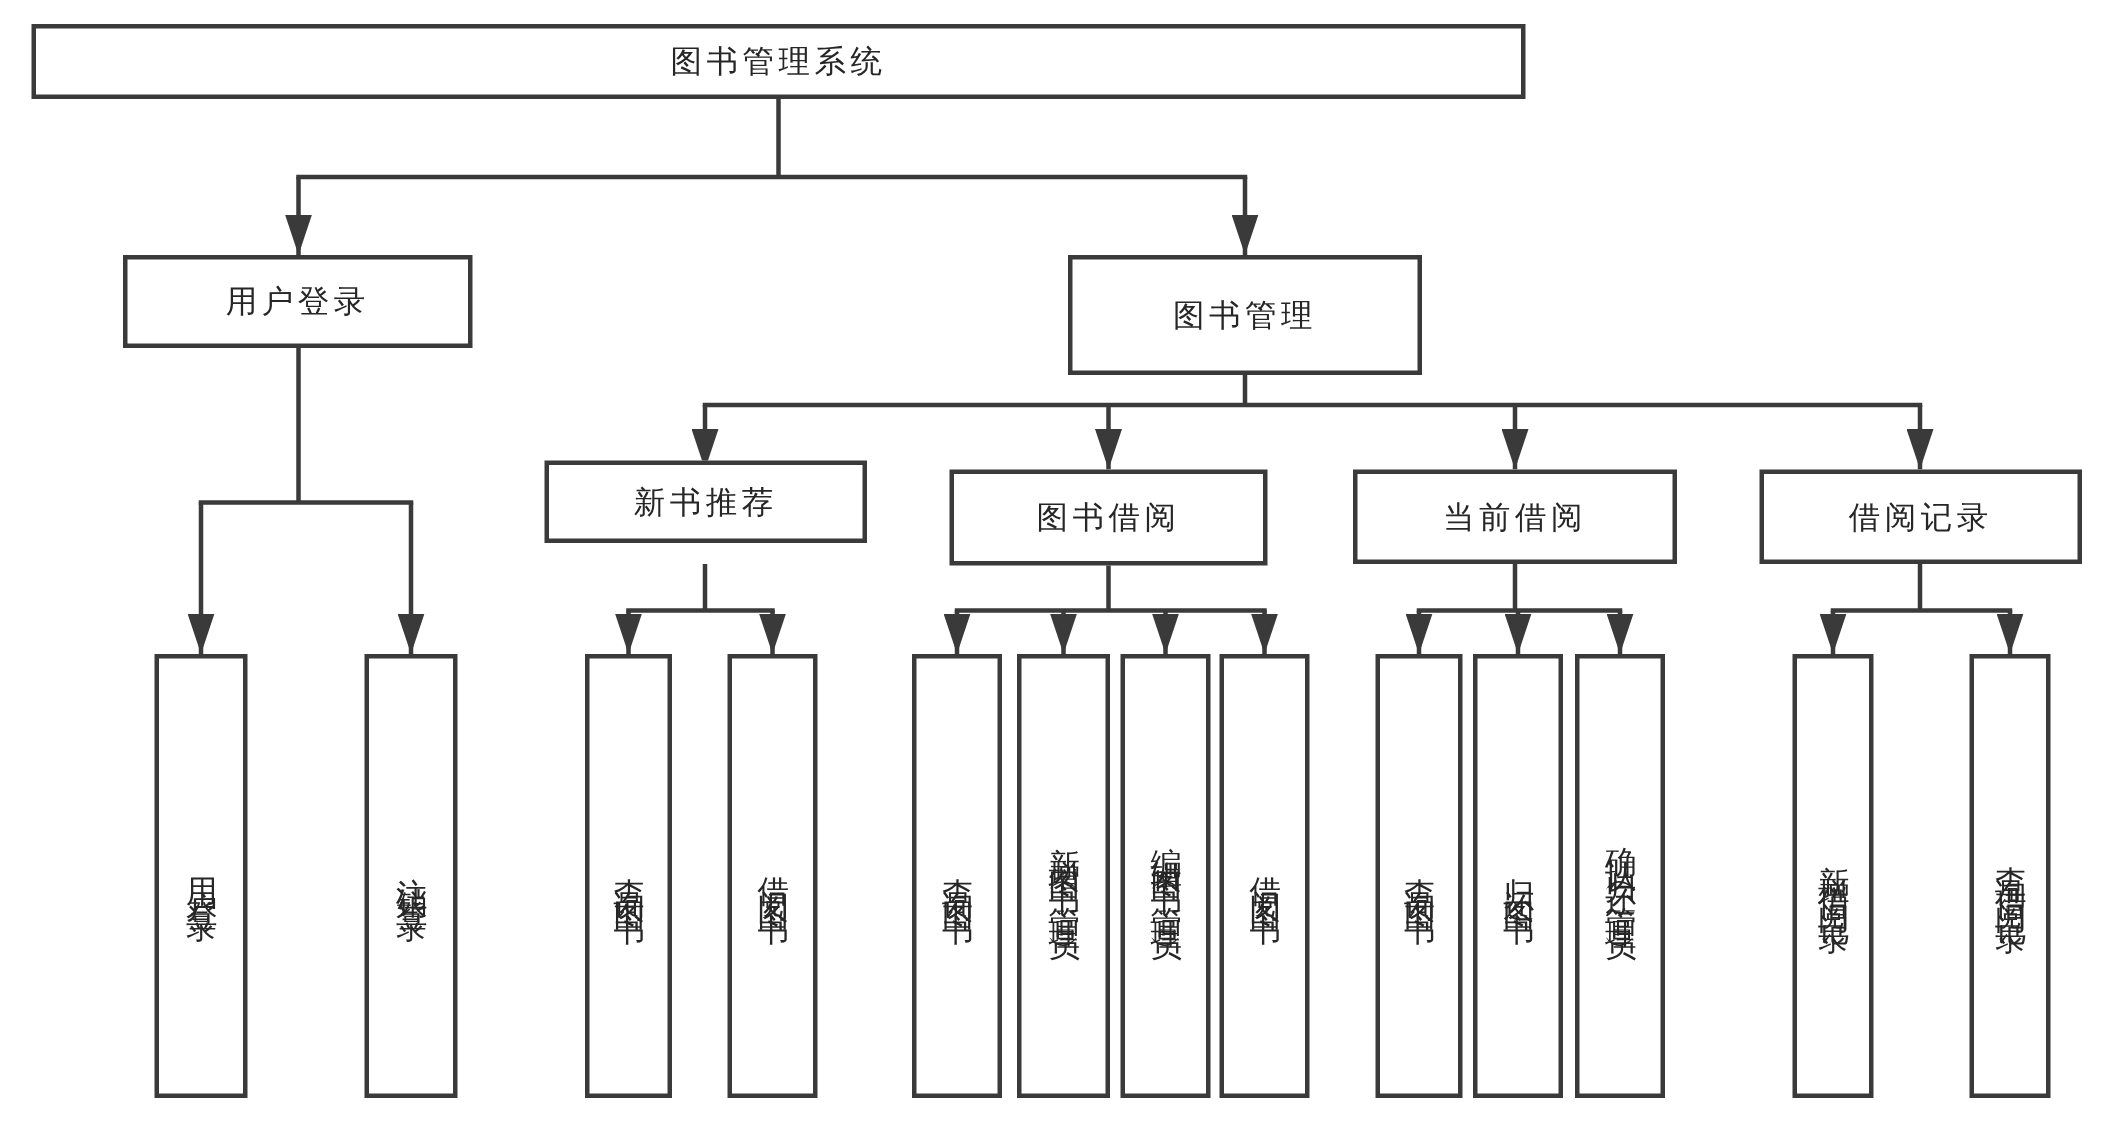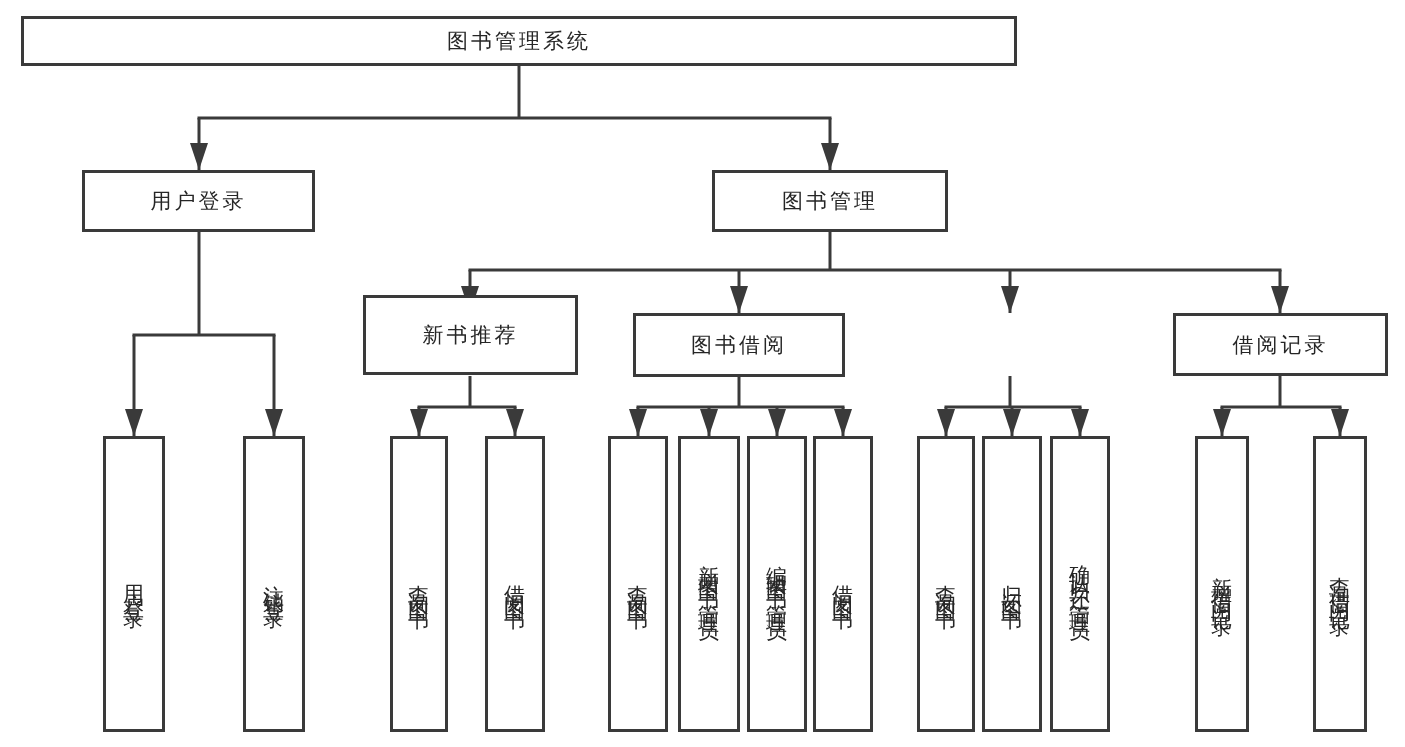--- a/index.html
+++ b/index.html
@@ -88,24 +88,25 @@
         <path d="M1220.5,407 L1341.5,407"></path>
         <line x1="1222" y1="407" x2="1222" y2="436" marker-end="url(#arrowhead)"></line>
         <line x1="1340" y1="407" x2="1340" y2="436" marker-end="url(#arrowhead)"></line>
       </g>
     </g>
   </svg>
 
   <div class="box h" style="left:21px;top:16px;width:996px;height:50px">图书管理系统</div>
 
   <div class="box h" style="left:82px;top:170px;width:233px;height:62px">用户登录</div>
-  <div class="box h" style="left:712px;top:170px;width:236px;height:62px">图书管理</div>
+  <div class="box h" style="left:712px;top:170px;width:236px;height:80px">图书管理</div>
 
-  <div class="box h" style="left:363px;top:295px;width:215px;height:80px">新书推荐</div>
+  <div class="box h" style="left:363px;top:307px;width:215px;height:55px">新书推荐</div>
   <div class="box h" style="left:633px;top:313px;width:212px;height:64px">图书借阅</div>
+  <div class="box h" style="left:902px;top:313px;width:216px;height:63px">当前借阅</div>
   <div class="box h" style="left:1173px;top:313px;width:215px;height:63px">借阅记录</div>
 
   <div class="box v" style="left:103px;top:436px;width:62px;height:296px">
     <span class="vtext">用户登录</span>
   </div>
   <div class="box v" style="left:243px;top:436px;width:62px;height:296px">
     <span class="vtext">注销登录</span>
   </div>
 
   <div class="box v" style="left:390px;top:436px;width:58px;height:296px">

